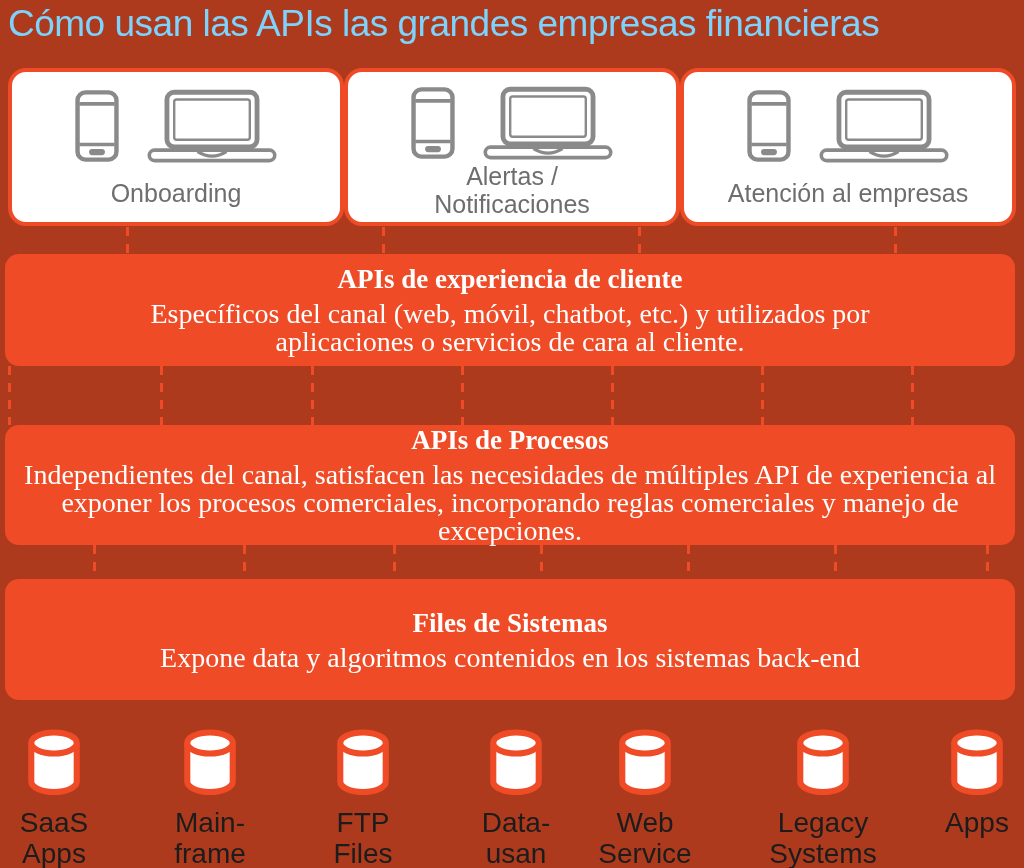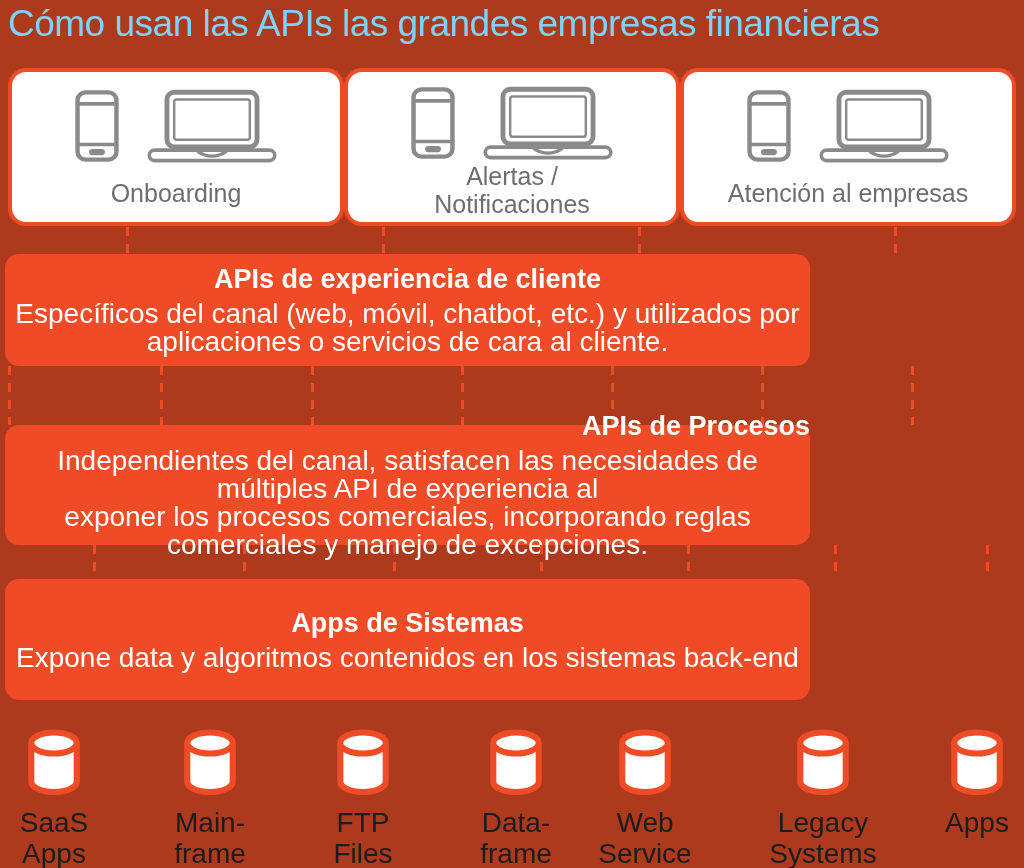--- a/index.html
+++ b/index.html
@@ -40,28 +40,28 @@
   .vdash {
     position: absolute; width: 3px;
     background-image: repeating-linear-gradient(
       to bottom, #EE4B26 0px, #EE4B26 9px, transparent 9px, transparent 17px);
   }
   .stub  { top: 227px; height: 26px; }
   .gap1  { top: 366px; height: 59px; }
   .gap2  { top: 545px; height: 34px; }
   
   .band {
-    position: absolute; left: 5px; width: 805px;
+    position: absolute; left: 5px; width: 1010px;
     box-sizing: border-box;
     background: #EE4B26; border-radius: 14px;
     color: #FFFFFF; text-align: center;
-    display: flex; flex-direction: column; justify-content: center;
+    display: flex; flex-direction: column; justify-content: center; font-family: Liberation Serif, serif;
   }
   .band-1 { top: 254px; height: 112px; }
-  .band-2 { top: 425px; height: 120px; align-items: flex-end; }
+  .band-2 { top: 425px; height: 120px; }
   .band-3 { top: 579px; height: 121px; }
   .band-title { font-size: 27px; font-weight: bold; margin-bottom: 5px; }
   .band-desc  { font-size: 28px; line-height: 28px; white-space: pre-line; }
   
   .source-col {
     position: absolute; top: 728px; width: 146px;
     display: flex; flex-direction: column; align-items: center;
   }
   .db-svg { width: 56px; height: 72px; }
   .source-label {
@@ -158,21 +158,21 @@
 
 <div class="vdash gap2" style="left:93px"></div>
 <div class="vdash gap2" style="left:243px"></div>
 <div class="vdash gap2" style="left:393px"></div>
 <div class="vdash gap2" style="left:540px"></div>
 <div class="vdash gap2" style="left:687px"></div>
 <div class="vdash gap2" style="left:834px"></div>
 <div class="vdash gap2" style="left:986px"></div>
 
 <div class="band band-3">
-  <div class="band-title">Apps de Sistemas</div>
+  <div class="band-title">Files de Sistemas</div>
   <div class="band-desc">Expone data y algoritmos contenidos en los sistemas back-end</div>
 </div>
 
 <div class="source-col" style="left:-19px">
   <svg class="db-svg">
       <use href="#sym-db"></use>
     </svg>
   <div class="source-label">SaaS
 Apps</div>
 </div>
@@ -188,21 +188,21 @@
       <use href="#sym-db"></use>
     </svg>
   <div class="source-label">FTP
 Files</div>
 </div>
 <div class="source-col" style="left:443px">
   <svg class="db-svg">
       <use href="#sym-db"></use>
     </svg>
   <div class="source-label">Data-
-frame</div>
+usan</div>
 </div>
 <div class="source-col" style="left:572px">
   <svg class="db-svg">
       <use href="#sym-db"></use>
     </svg>
   <div class="source-label">Web
 Service</div>
 </div>
 <div class="source-col" style="left:750px">
   <svg class="db-svg">

